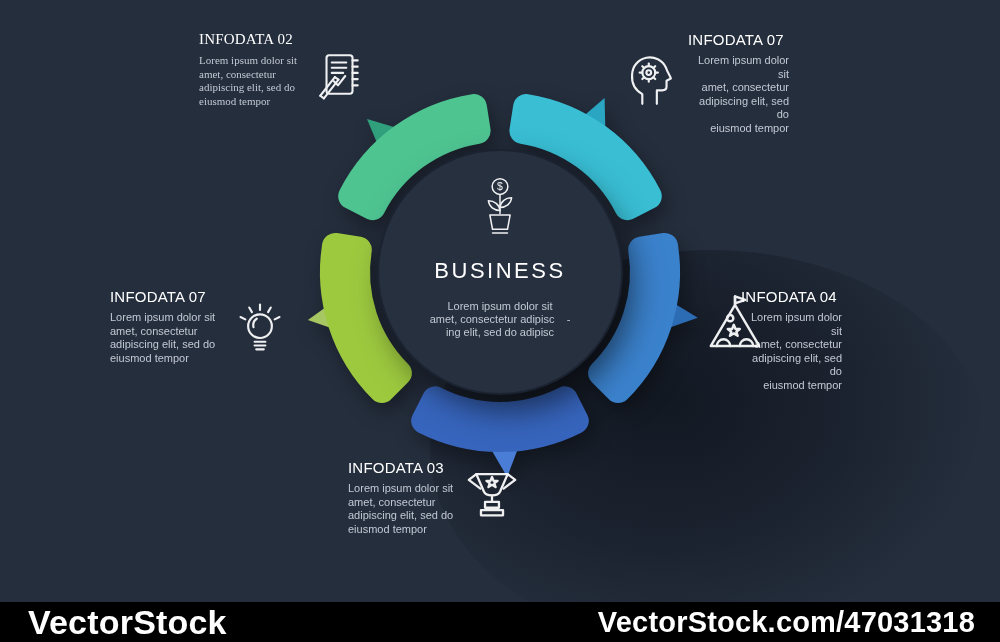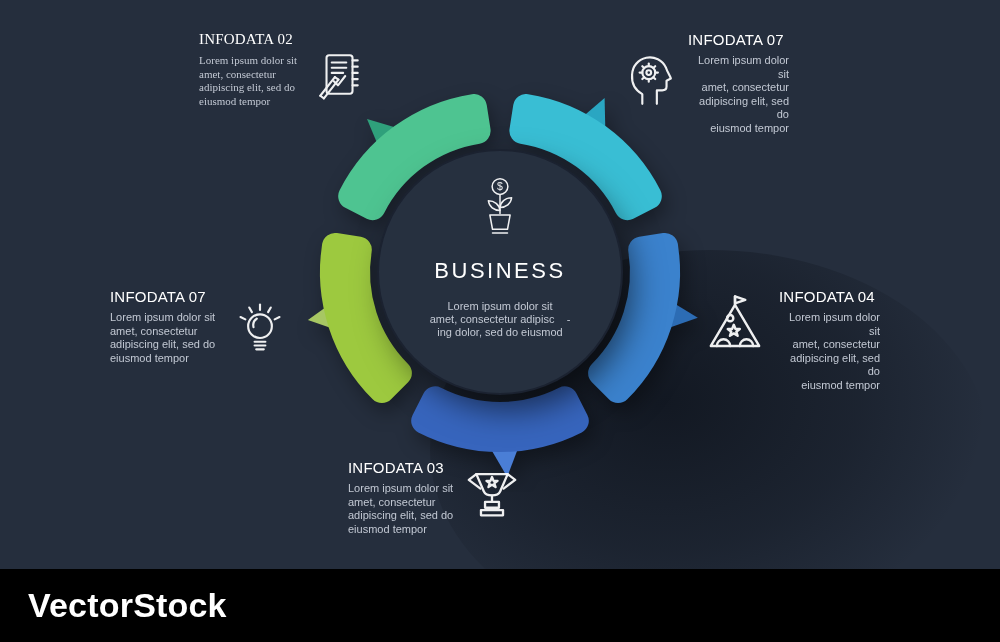--- a/index.html
+++ b/index.html
@@ -35,32 +35,32 @@
   .info-body { margin-top:6px; color:#c3c9d4; font-size:11px; line-height:13.5px; }
   .info-body span { display:block; }
   .align-right { text-align:right; }
   .align-right .info-title { text-align:left; }
 
   .icon-box { position:absolute; }
   .icon-box svg { display:block; }
   .line-icon { stroke:#ffffff; stroke-width:2; fill:none; stroke-linecap:round; stroke-linejoin:round; opacity:0.93; }
 
   .watermark-bar {
-    position:absolute; left:0; bottom:0; width:1000px; height:73px;
+    position:absolute; left:0; bottom:0; width:1000px; height:40px;
     display:flex; align-items:center; justify-content:space-between;
     padding:0 25px 0 28px; box-sizing:border-box;
   }
   .wm-left  { color:#fff; font-size:34px; font-weight:700; letter-spacing:0.2px; }
   .wm-right { color:#fff; font-size:29px; font-weight:600; letter-spacing:0.2px; }
 
   
   .block-01 { left:110px; top:288px; }
   .block-02 { left:199px; top:31px;font-family:Liberation Serif, serif; }
   .block-03 { left:688px; top:31px; width:101px; }
-  .block-04 { left:779px; top:288px; width:101px; }
+  .block-04 { left:741px; top:288px; width:101px; }
   .block-05 { left:348px; top:459px; }
   .icon-01 { left:234px; top:296px; }
   .icon-02 { left:314px; top:50px; }
   .icon-03 { left:626px; top:50px; }
   .icon-04 { left:706px; top:292px; }
   .icon-05 { left:464px; top:466px; }
 </style>
 </head>
 <body>
 
@@ -93,21 +93,21 @@
       <line x1="30" y1="25" x2="30" y2="50"></line>
       <path d="M30,46 C22,46 15.5,41 14.5,33 C22.5,33 29,38 30,46 Z"></path>
       <path d="M30,42 C38,42 44.5,37 45.5,29 C37.5,29 31,34 30,42 Z"></path>
       <path d="M16.5,52 H43.5 L40,71 H20 Z"></path>
       <line x1="20" y1="76" x2="40" y2="76"></line>
     </svg>
     <div class="center-title">BUSINESS</div>
     <div class="center-body">
       <span>Lorem ipsum dolor sit</span>
       <span>amet, consectetur adipisc&nbsp;&nbsp;&nbsp;&nbsp;-</span>
-      <span>ing dolor, sed do eiusmod</span>
+      <span>ing elit, sed do adipisc</span>
     </div>
   </div>
 
   <div class="info-block block-01">
     <div class="info-title">INFODATA 07</div>
     <div class="info-body">
       <span>Lorem ipsum dolor sit</span>
         <span>amet, consectetur</span>
       <span>adipiscing elit, sed do</span>
         <span>eiusmod tempor</span>
@@ -218,15 +218,16 @@
       <polyline points="37.5,7 44,12 34,19.5"></polyline>
       <line x1="24" y1="25.5" x2="24" y2="31"></line>
       <rect x="18" y="31" width="12" height="5"></rect>
       <rect x="14.5" y="38" width="19" height="4.5"></rect>
       <polygon points="24,9.5 25.3,12.8 28.8,12.8 26,14.9 27.1,18.2 24,16.2 20.9,18.2 22,14.9 19.2,12.8 22.7,12.8"></polygon>
     </svg>
   </div>
 
   <div class="watermark-bar" style="background:#000000;">
     <span class="wm-left">VectorStock</span>
+    <span class="wm-right">VectorStock.com/47031318</span>
   </div>
 
 </div>
 
 </body></html>

